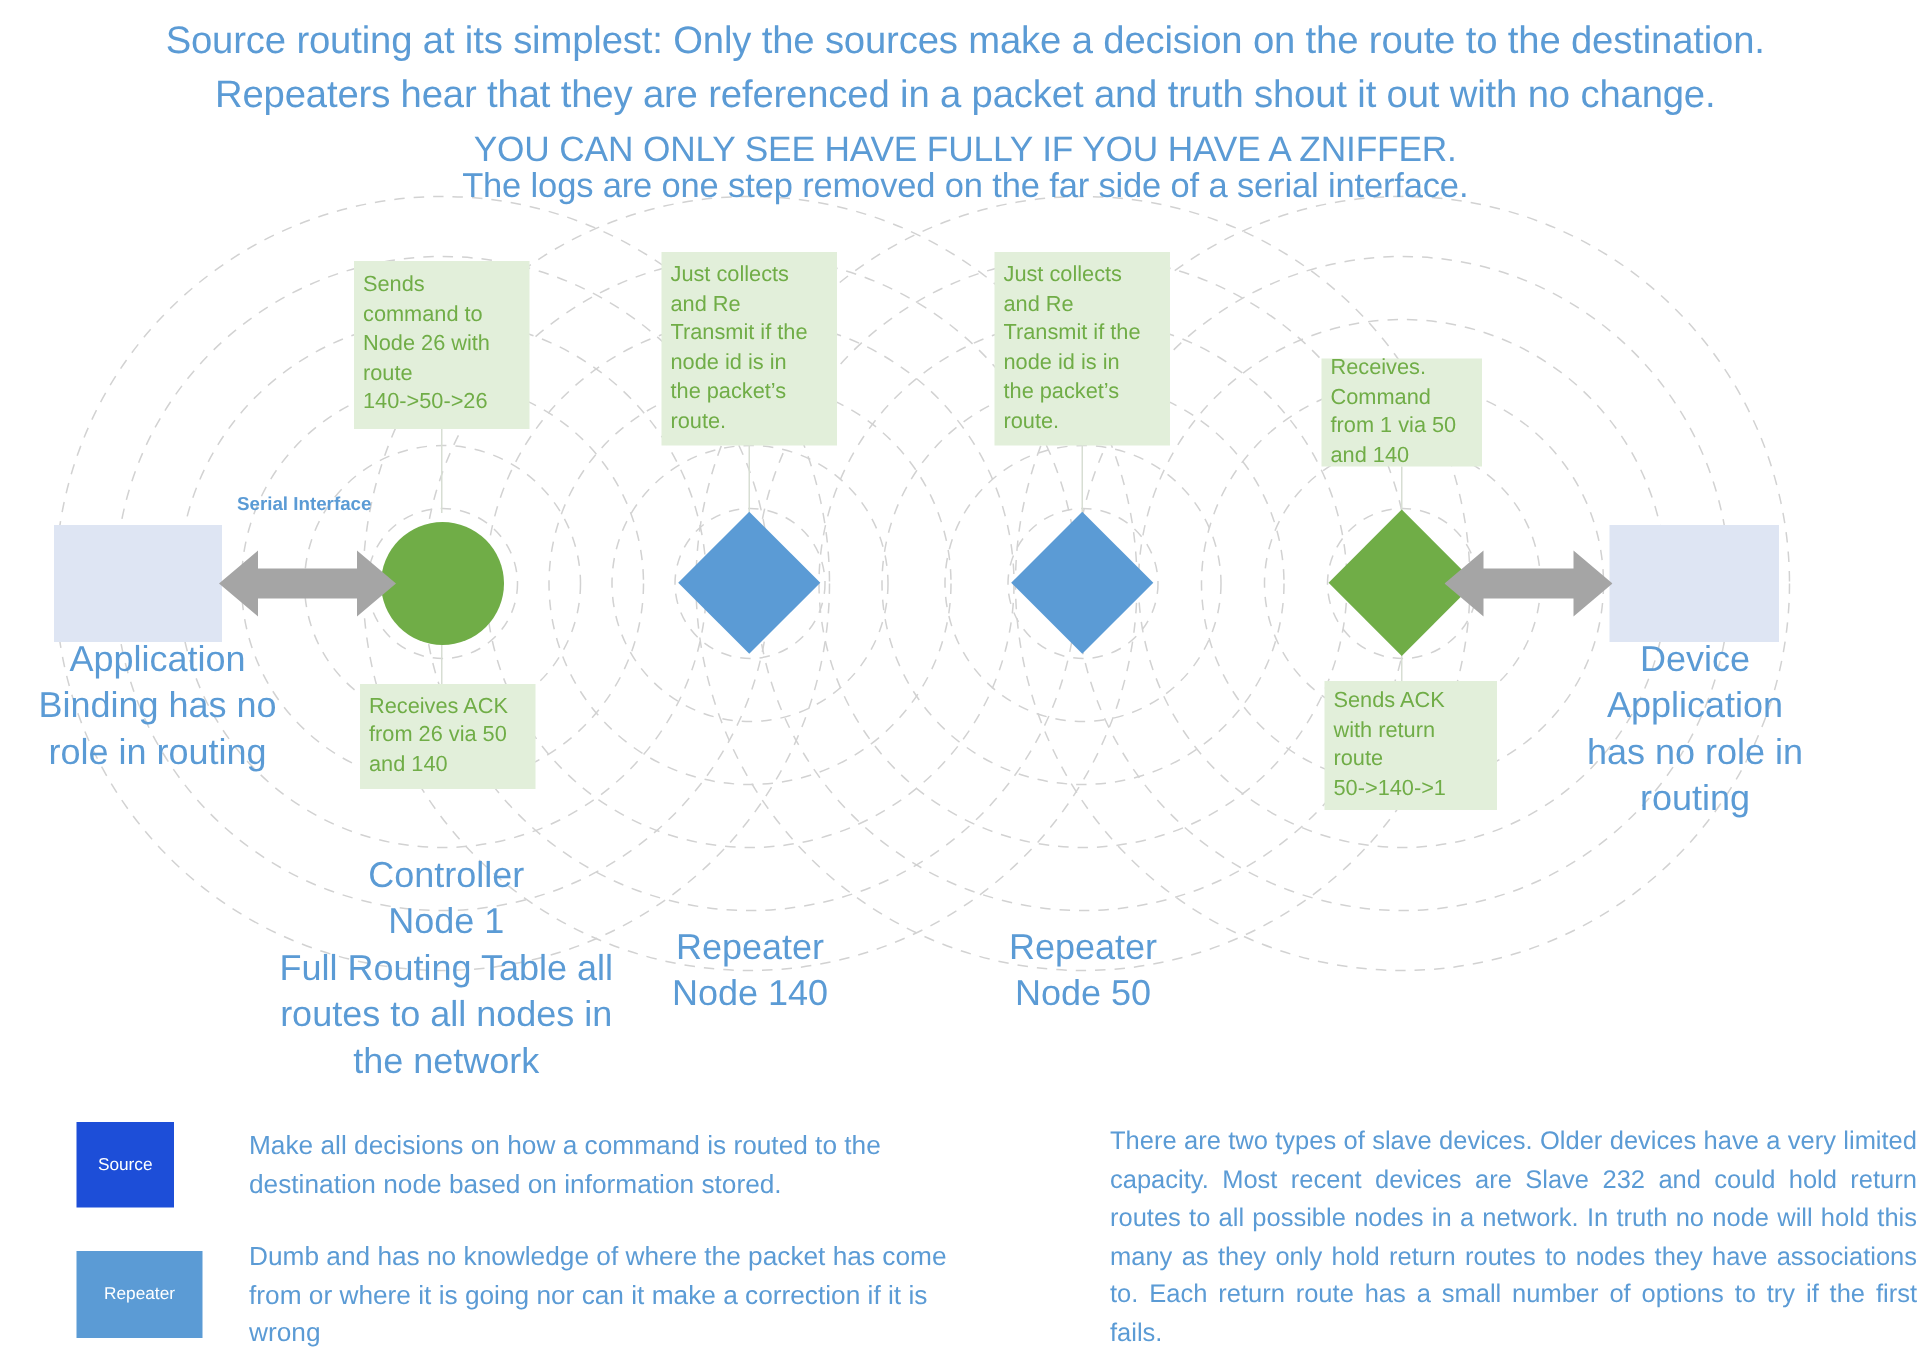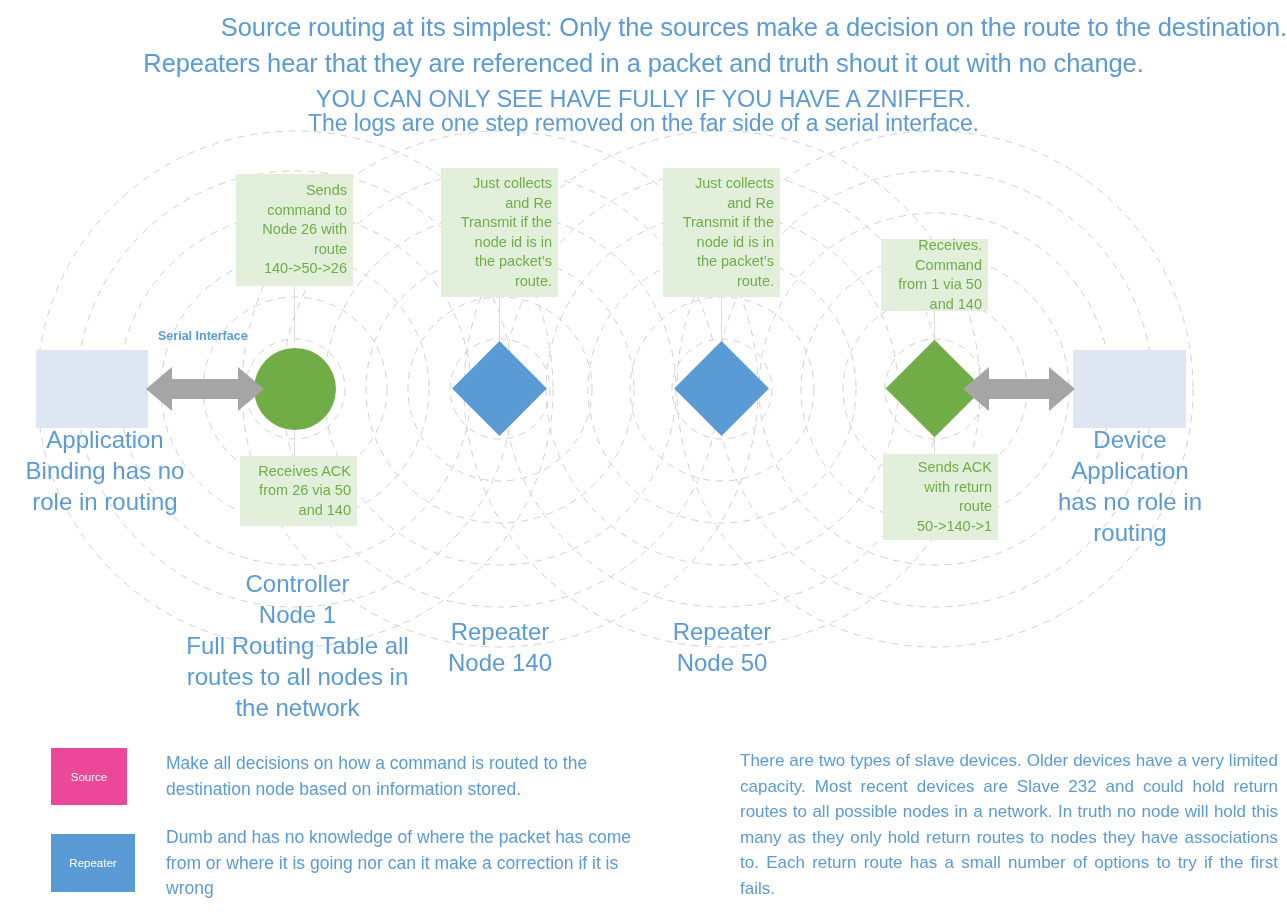--- a/index.html
+++ b/index.html
@@ -32,21 +32,21 @@
   
   .title-line {
     position: absolute;
     width: 1287px;
     text-align: center;
     color: #5B9BD5;
     font-weight: 400;
     letter-spacing: -0.1px;
     z-index: 5;
   }
-  #title1 { top: 13px;  font-size: 25.5px; text-align: right; }
+  #title1 { top: 13px;  font-size: 25.5px; }
   #title2 { top: 49px;  font-size: 25.5px; }
   #title3 { top: 86px;  font-size: 23.5px; }
   #subtitle { top: 110px; font-size: 23px; }
 
   
   .node-circle {
     position: absolute;
     border-radius: 50%;
     background: #70AD47;
     z-index: 3;
@@ -69,21 +69,21 @@
   .arrow {
     position: absolute;
     z-index: 4;
   }
 
   
   .callout {
     position: absolute;
     background: #E2EFDA;
     color: #70AD47;
-    text-align: right;
+    text-align: left;
     font-size: 14.5px;
     line-height: 19.5px;
     display: flex;
     align-items: center;
     justify-content: center;
     padding: 20px 6px;
     z-index: 4;
   }
   .callout span { display: block; width: 100%; }
 
@@ -275,21 +275,21 @@
   <svg class="arrow" style="left:963px; top:364px;" width="112" height="50" viewBox="0 0 112 50">
     <polygon points="0,25 26,3 26,15 86,15 86,3 112,25 86,47 86,35 26,35 26,47" fill="#A5A5A5"></polygon>
   </svg>
 
   <div class="appbox" style="left:1073px; top:350px; width:113px; height:78px;"></div>
   <div class="side-label" style="left:1035px; top:424px; width:190px; text-align:center; white-space:pre-line;">Device
 Application
 has no role in
 routing</div>
 
-  <div class="legend-swatch" style="left:51px; top:748px; width:76px; height:57px; background:#ec4899;">
+  <div class="legend-swatch" style="left:51px; top:748px; width:65px; height:57px; background:#1d4ed8;">
     <span>Source</span>
   </div>
   <div class="legend-text" style="left:166px; top:751px; width:500px;">Make all decisions on how a command is routed to the destination node based on information stored.</div>
 
   <div class="legend-swatch" style="left:51px; top:834px; width:84px; height:58px; background:#5B9BD5;">
     <span>Repeater</span>
   </div>
   <div class="legend-text" style="left:166px; top:825px; width:500px;">Dumb and has  no knowledge of where the packet has come from or where it is going nor can it make a correction if it is wrong</div>
 
   <div id="rightpara" style="left:740px; top:748px; width:538px;">There are two types of slave devices. Older devices have a very limited capacity. Most recent devices are Slave 232 and could hold return routes to all possible nodes in a network. In truth no node will hold this many as they only hold return routes to nodes they have associations to. Each return route has a small number of options to try if the first fails.</div>

